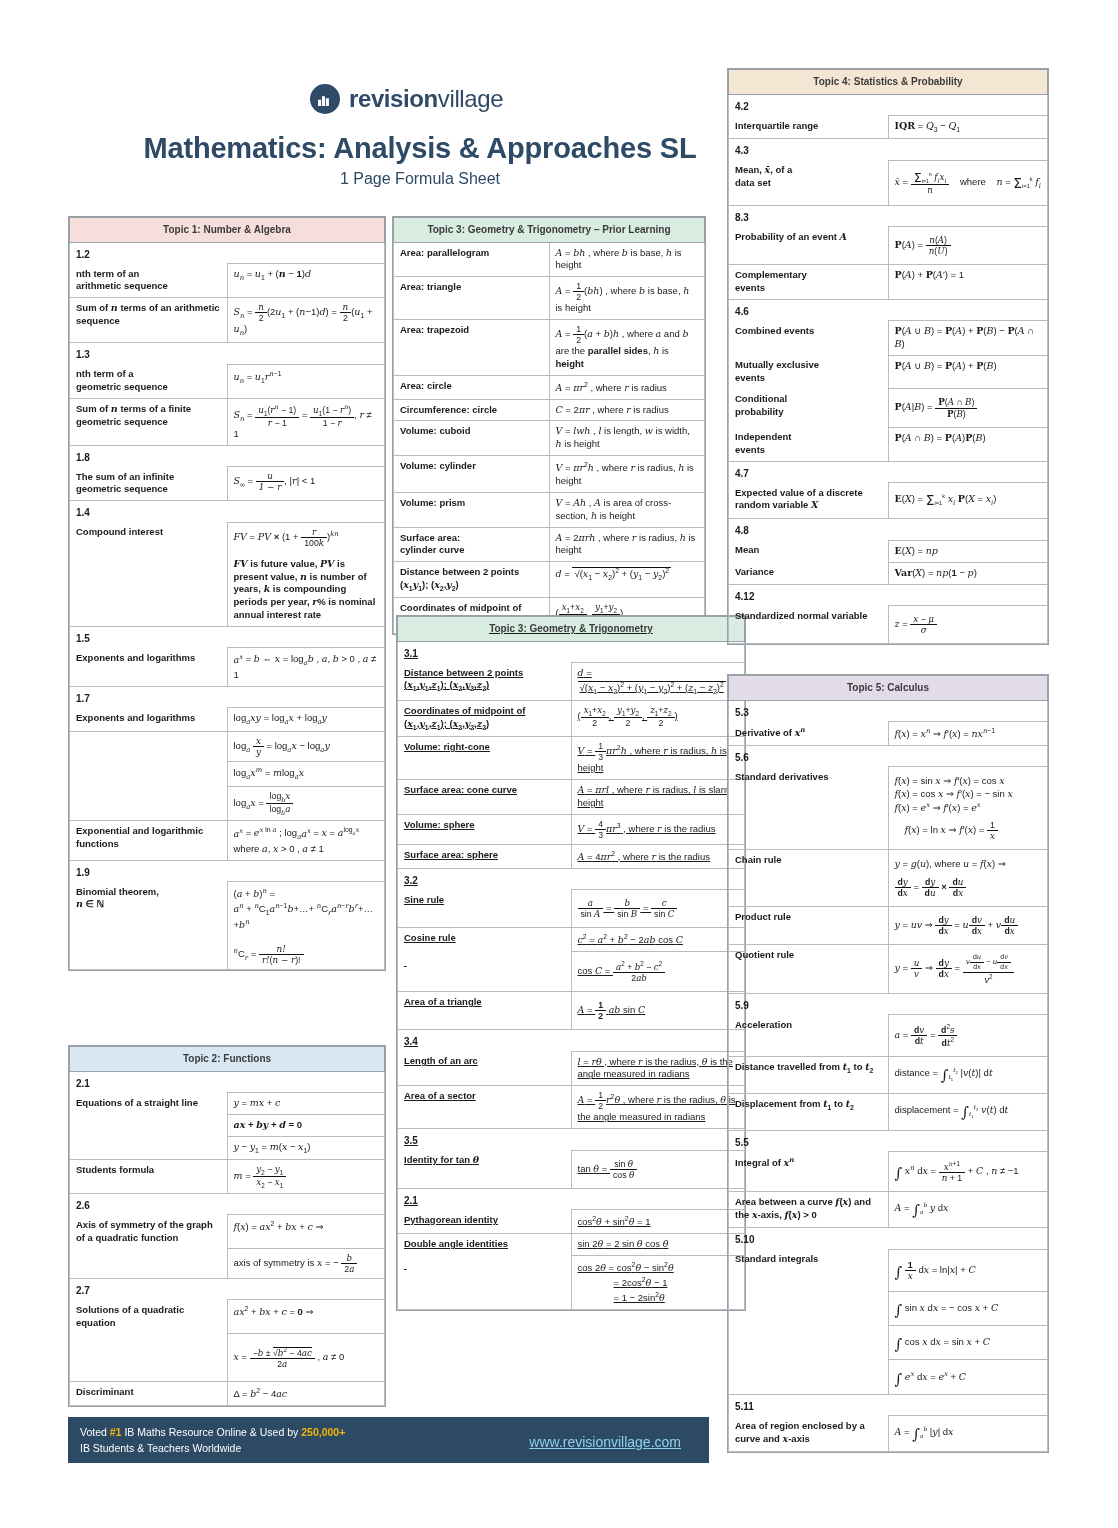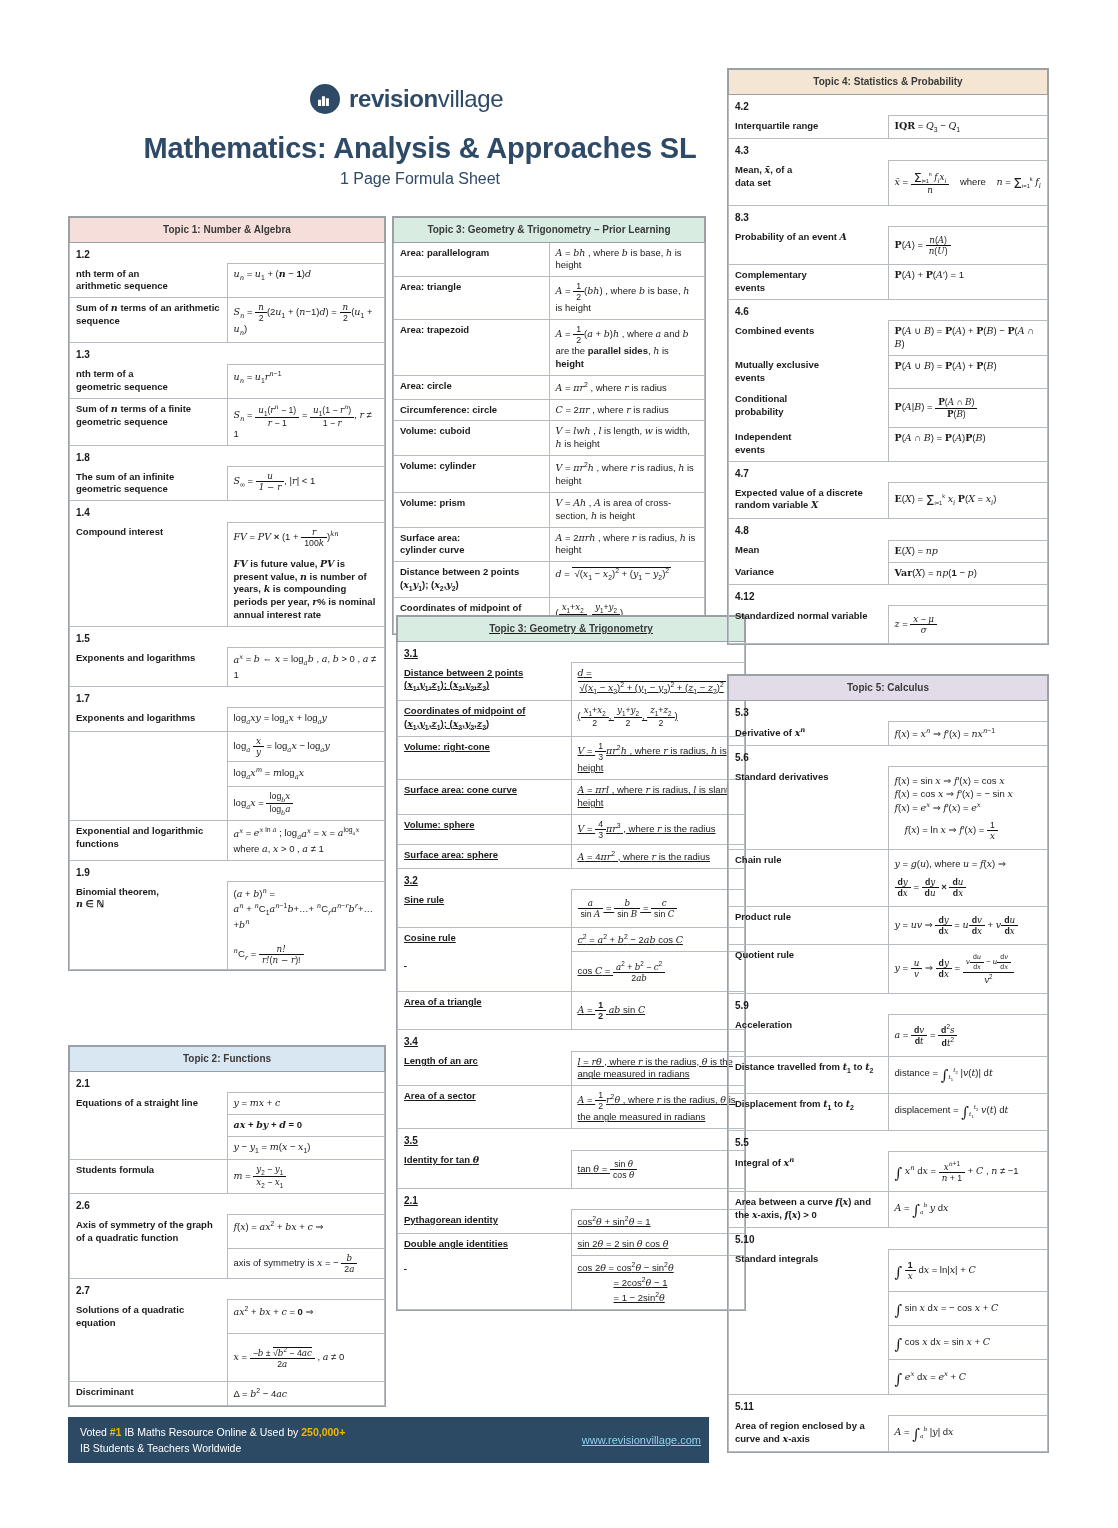--- a/index.html
+++ b/index.html
@@ -73,21 +73,21 @@
   .intg { font-family:"DejaVu Serif", serif; font-size:1.55em; line-height:0.7; vertical-align:-0.25em; font-style:italic;}
   sup, sub { font-size:0.72em; }
 
   
   .footer {
     position:absolute; left:68px; top:1417px; width:641px; height:46px;
     background:#2c4a63; color:#ffffff;
     font-size:10.5px; padding:8px 12px; line-height:1.5;
   }
   .footer .hl { color:#f2b705; font-weight:bold; }
-  .footer .url { position:absolute; right:8px; top:15px; color:#8fd0ef; font-size:11px;}
+  .footer .url { position:absolute; right:28px; top:15px; color:#8fd0ef; font-size:14px;}
 </style>
 </head>
 <body>
 
 <div class="page">
 
   <div class="logo-wrap">
     <div class="logo-mark"></div>
     <div class="logo-text"><b>revision</b><span class="light">village</span></div>
   </div>

